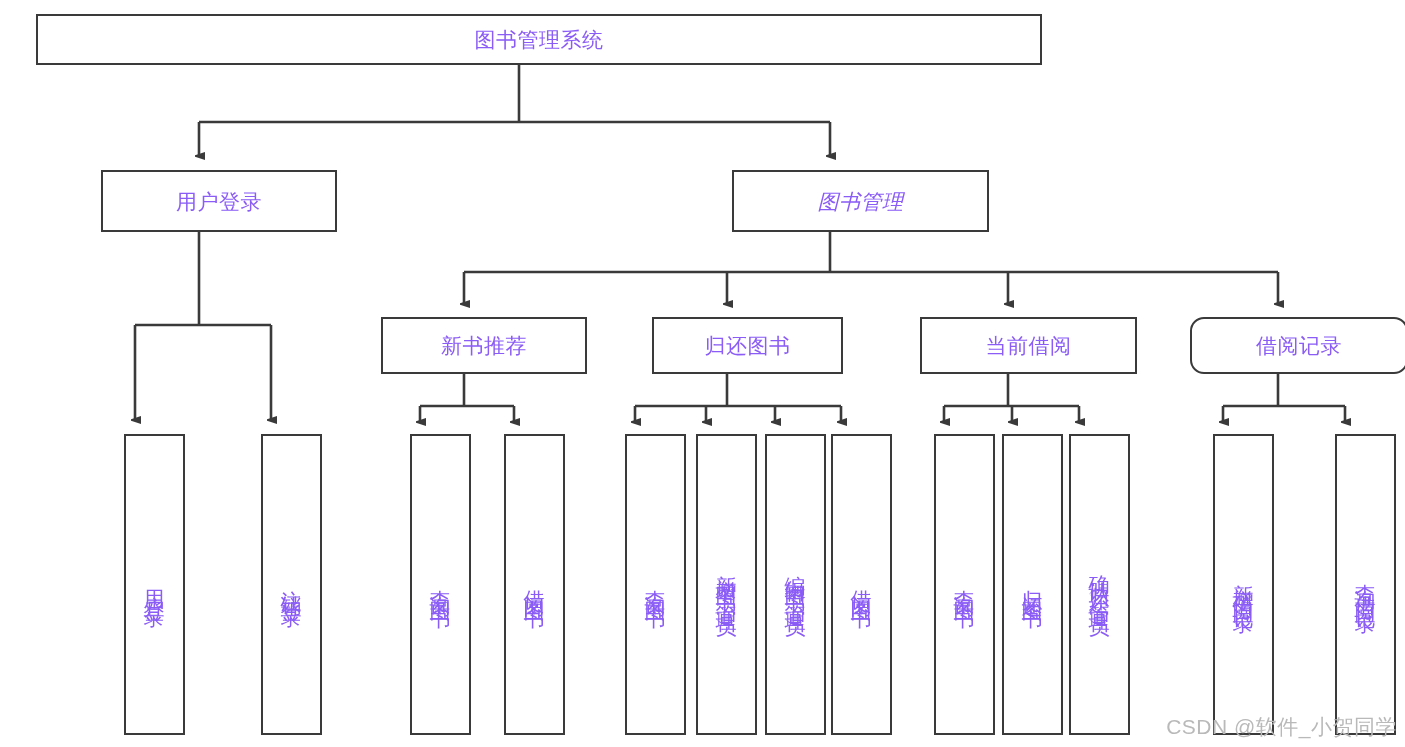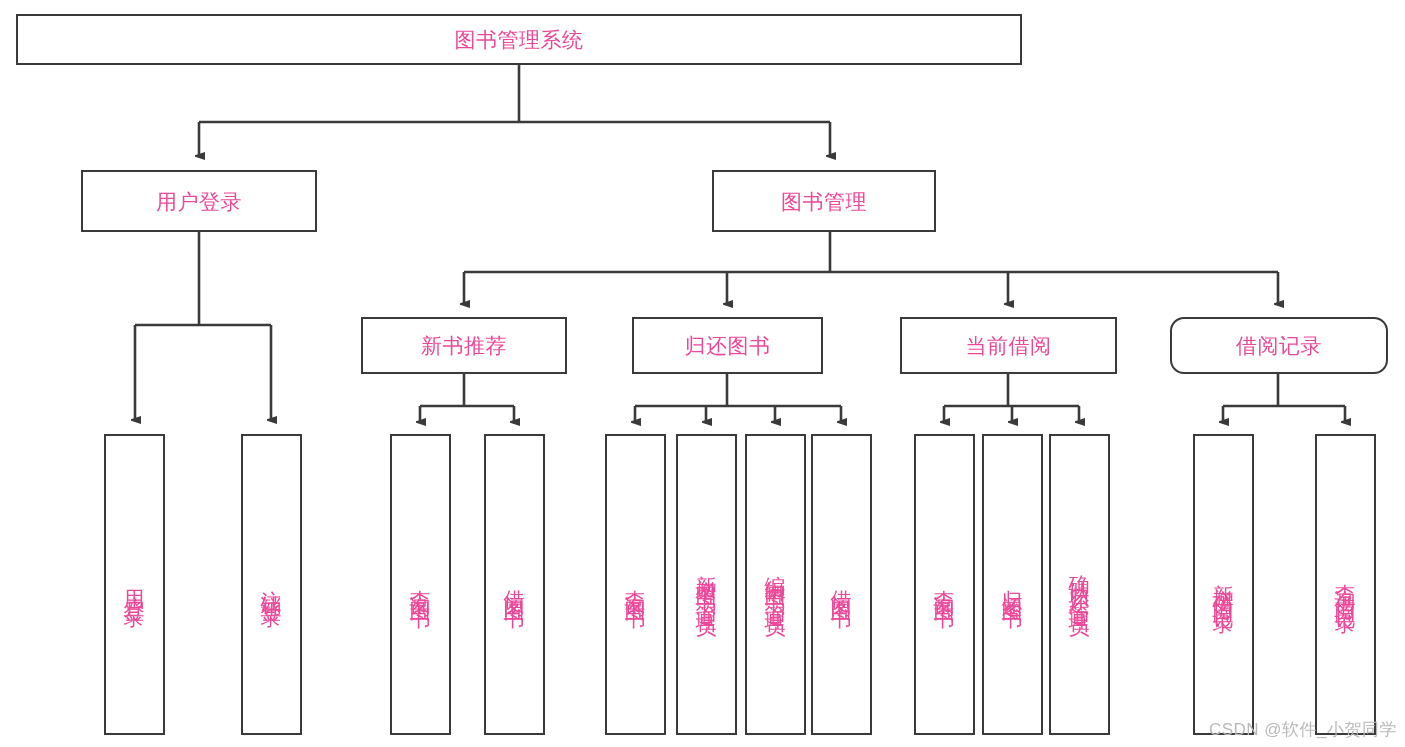--- a/index.html
+++ b/index.html
@@ -30,21 +30,22 @@
     display: block;
   }
   .node-box {
     position: absolute;
     box-sizing: border-box;
     border: 2.5px solid #3a3a3a;
     background: #ffffff;
     display: flex;
     align-items: center;
     justify-content: center;
-    color: #ec4899;
+    color: #8b5cf6;
+    margin-left: 20px;
   }
   .node-box.horiz {
     font-size: 21px;
     letter-spacing: 0.5px;
   }
   .node-box.vert {
     font-size: 21px;
   }
   .node-box.vert .vtext {
     writing-mode: vertical-rl;
@@ -55,21 +56,21 @@
     text-align: center;
   }
   .node-label {
     white-space: nowrap;
     line-height: 1;
   }
   .watermark {
     position: absolute;
     right: 8px;
     bottom: 6px;
-    font-size: 17px;
+    font-size: 21px;
     color: #b9b9b9;
     letter-spacing: 0.5px;
     white-space: nowrap;
     pointer-events: none;
   }
 </style>
 </head>
 <body>
 
 <div id="diagram-root">
@@ -125,21 +126,21 @@
     </g>
   </svg>
 
   <div class="node-box horiz" style="left:16px; top:14px; width:1006px; height:51px;">
     <span class="node-label">图书管理系统</span>
   </div>
 
   <div class="node-box horiz" style="left:81px; top:170px; width:236px; height:62px;">
     <span class="node-label">用户登录</span>
   </div>
-  <div class="node-box horiz" style="left:712px; top:170px; width:224px; height:62px;">
+  <div class="node-box horiz" style="left:712px; top:170px; width:257px; height:62px;font-style:italic;">
     <span class="node-label">图书管理</span>
   </div>
 
   <div class="node-box horiz" style="left:361px; top:317px; width:206px; height:57px;justify-content:center;">
     <span class="node-label">新书推荐</span>
   </div>
   <div class="node-box horiz" style="left:632px; top:317px; width:191px; height:57px;">
     <span class="node-label">归还图书</span>
   </div>
   <div class="node-box horiz" style="left:900px; top:317px; width:217px; height:57px;text-align:center;">

